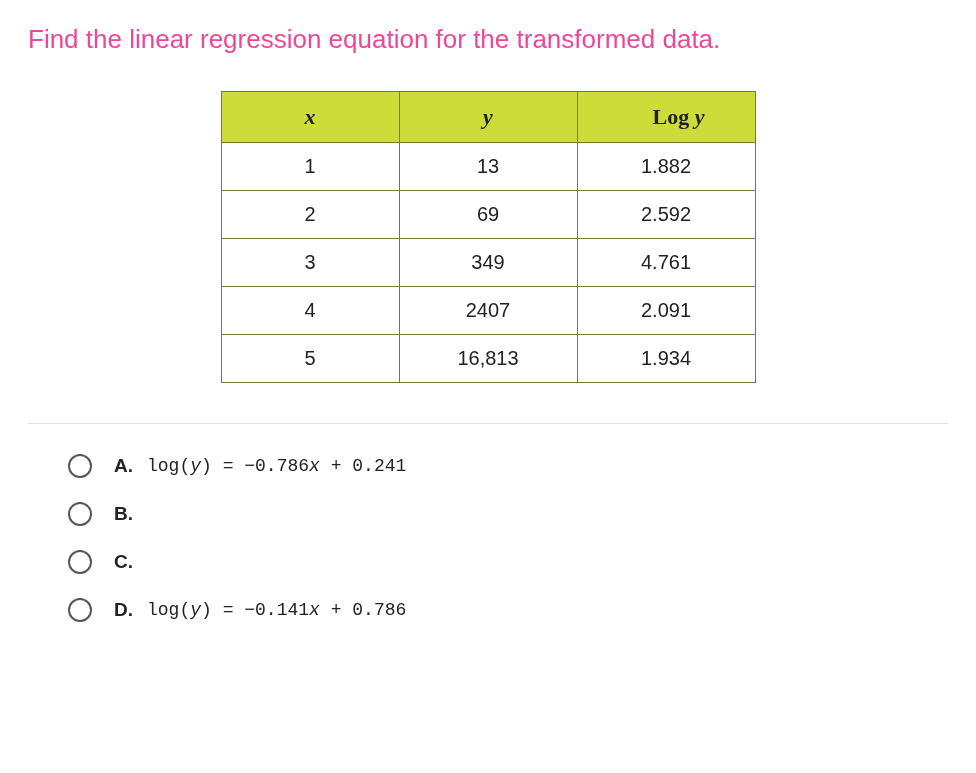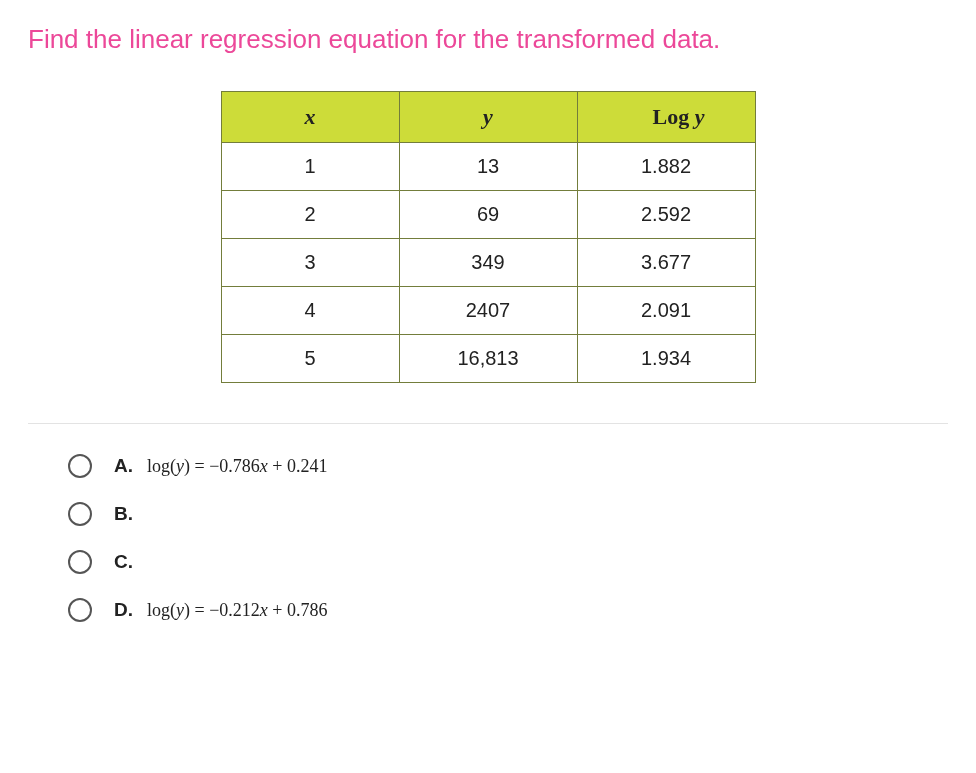--- a/index.html
+++ b/index.html
@@ -63,21 +63,21 @@
     margin-right: 22px;
     flex: 0 0 24px;
   }
   .opt-letter {
     font-weight: bold;
     font-size: 19px;
     margin-right: 14px;
     font-family: Arial, sans-serif;
   }
   .opt-eq {
-    font-family: Liberation Serif, serif;
+    font-family: Liberation Mono, monospace;
     font-size: 18px;
   }
   .opt-eq .fn { }
   .opt-eq .var { font-style: italic; }
 </style>
 </head>
 <body>
 
 <div class="question">Find the linear regression equation for the transformed data.</div>
 
@@ -96,21 +96,21 @@
       <td>1.882</td>
     </tr>
     <tr>
       <td>2</td>
       <td>69</td>
       <td>2.592</td>
     </tr>
     <tr>
       <td>3</td>
       <td>349</td>
-      <td>3.677</td>
+      <td>4.761</td>
     </tr>
     <tr>
       <td>4</td>
       <td>2407</td>
       <td>2.091</td>
     </tr>
     <tr>
       <td>5</td>
       <td>16,813</td>
       <td>1.934</td>
@@ -134,16 +134,16 @@
   </div>
 
   <div class="option">
     <span class="radio"></span>
     <span class="opt-letter">C.</span>
   </div>
 
   <div class="option">
     <span class="radio"></span>
     <span class="opt-letter">D.</span>
-    <span class="opt-eq"><span class="fn">log(</span><span class="var">y</span><span>) = </span><span>−0.212</span><span class="var">x</span><span> + 0.786</span></span>
+    <span class="opt-eq"><span class="fn">log(</span><span class="var">y</span><span>) = </span><span>−0.141</span><span class="var">x</span><span> + 0.786</span></span>
   </div>
 
 </div>
 
 </body></html>

